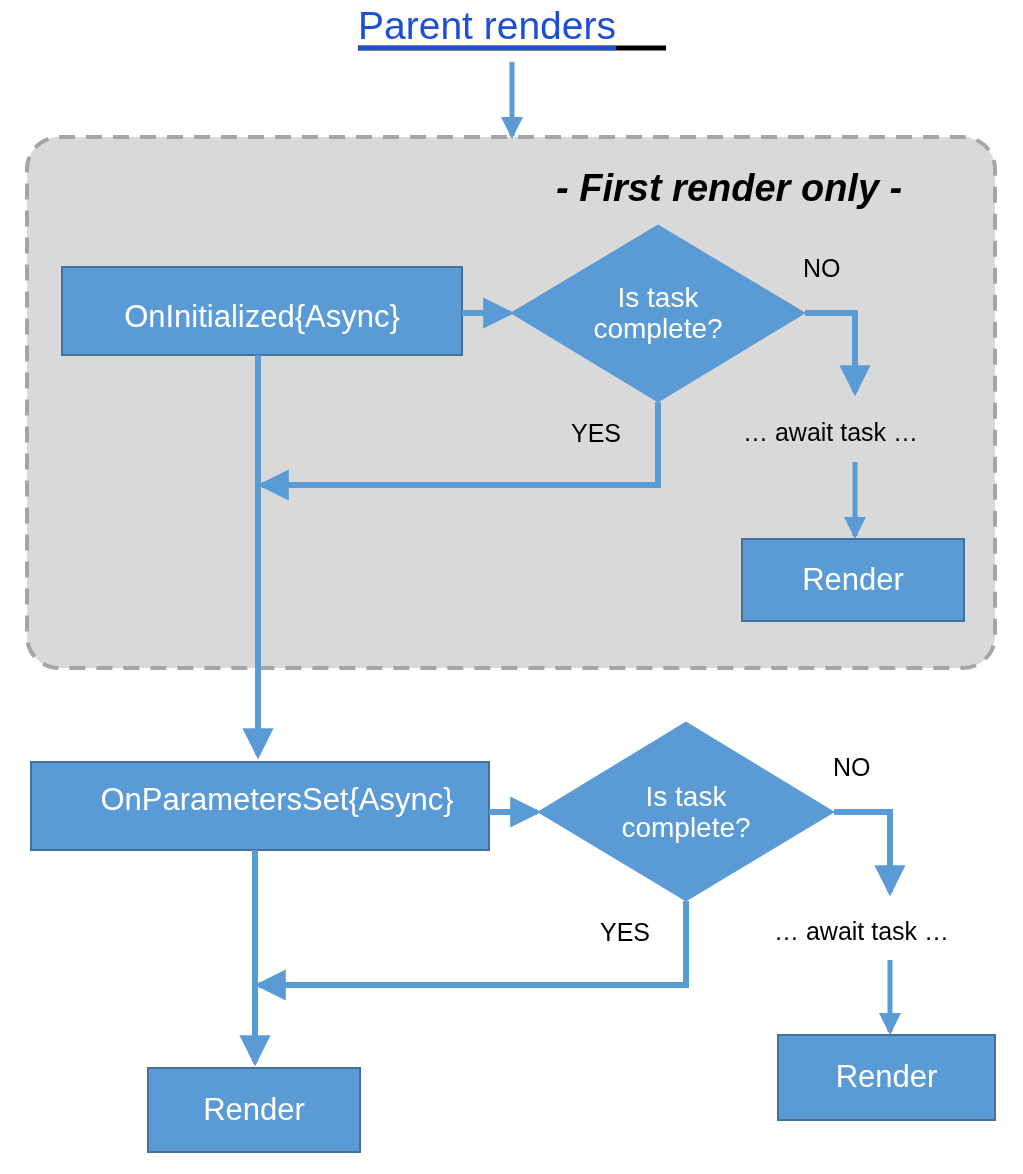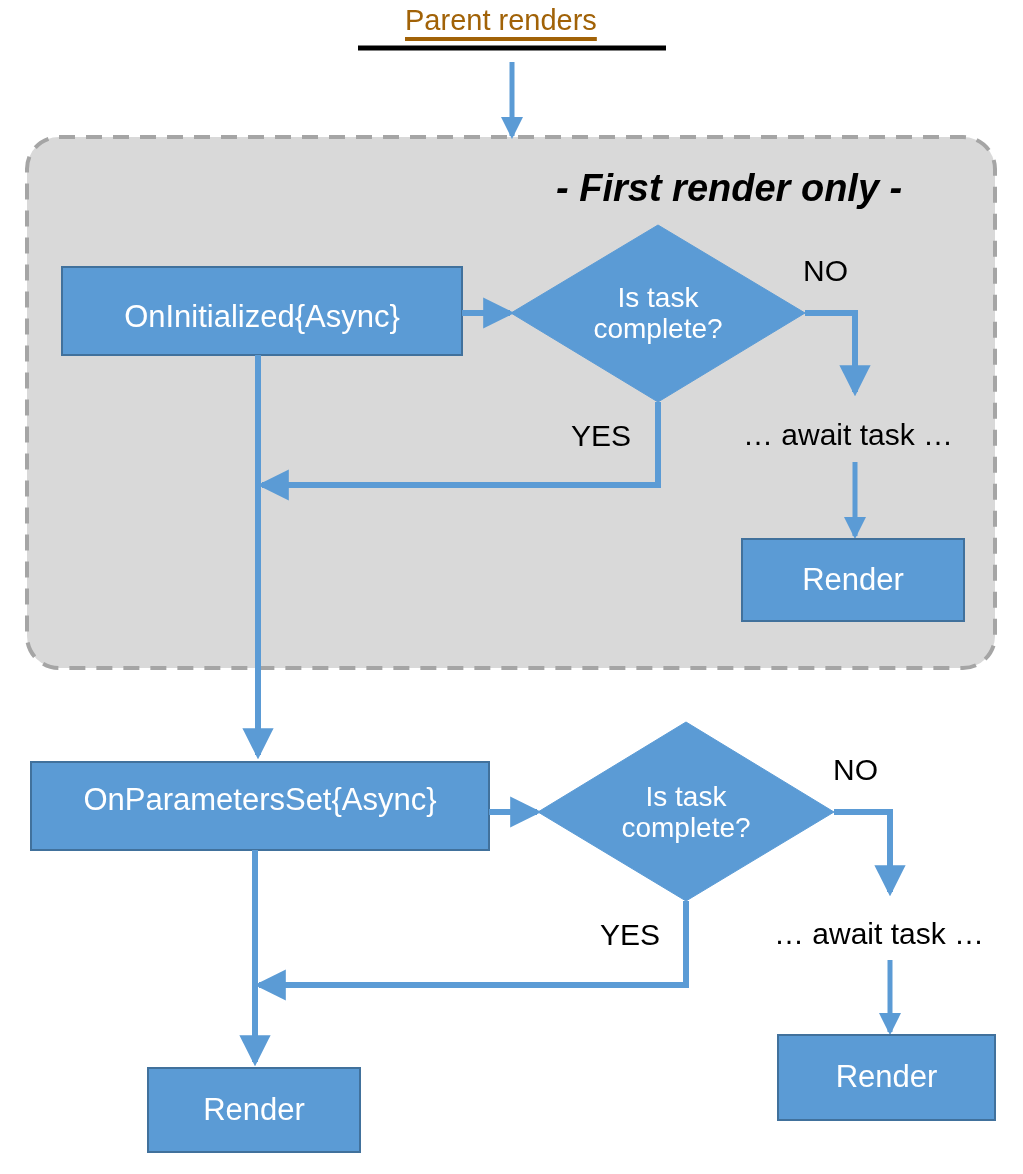--- a/index.html
+++ b/index.html
@@ -32,32 +32,31 @@
     text-align: center;
     color: #ffffff;
     font-size: 31px;
     line-height: 1.12;
     white-space: pre-line;
     pointer-events: none;
   }
   .label-text {
     position: absolute;
     color: #000000;
-    font-size: 30px;
+    font-size: 25px;
     white-space: nowrap;
   }
   .title-text {
     position: absolute;
-    color: #a16207;
-    font-size: 29px;
+    color: #1d4ed8;
+    font-size: 39px;
     white-space: nowrap;
     text-decoration: underline;
     text-decoration-thickness: 4px;
     text-underline-offset: 7px;
-    margin-left: 47px;
   }
   .group-caption {
     position: absolute;
     color: #000000;
     font-size: 38px;
     font-weight: bold;
     font-style: italic;
     white-space: nowrap;
   }
 </style>
@@ -127,21 +126,21 @@
 complete?</div>
 
   <div class="label-text" style="left:803px; top:254px;">NO</div>
 
   <div class="label-text" style="left:571px; top:419px;">YES</div>
 
   <div class="label-text" style="left:743px; top:418px;">… await task …</div>
 
   <div class="node-text" style="left:742px; top:539px; width:222px; height:82px;">Render</div>
 
-  <div class="node-text" style="left:31px; top:762px; width:458px; height:76px;text-align:center;">OnParametersSet{Async}</div>
+  <div class="node-text" style="left:48px; top:762px; width:458px; height:76px;text-align:center;">OnParametersSet{Async}</div>
 
   <div class="node-text" style="left:596px; top:767px; width:180px; height:90px; font-size:28px;">Is task
 complete?</div>
 
   <div class="label-text" style="left:833px; top:753px;">NO</div>
 
   <div class="label-text" style="left:600px; top:918px;">YES</div>
 
   <div class="label-text" style="left:774px; top:917px;">… await task …</div>
 

